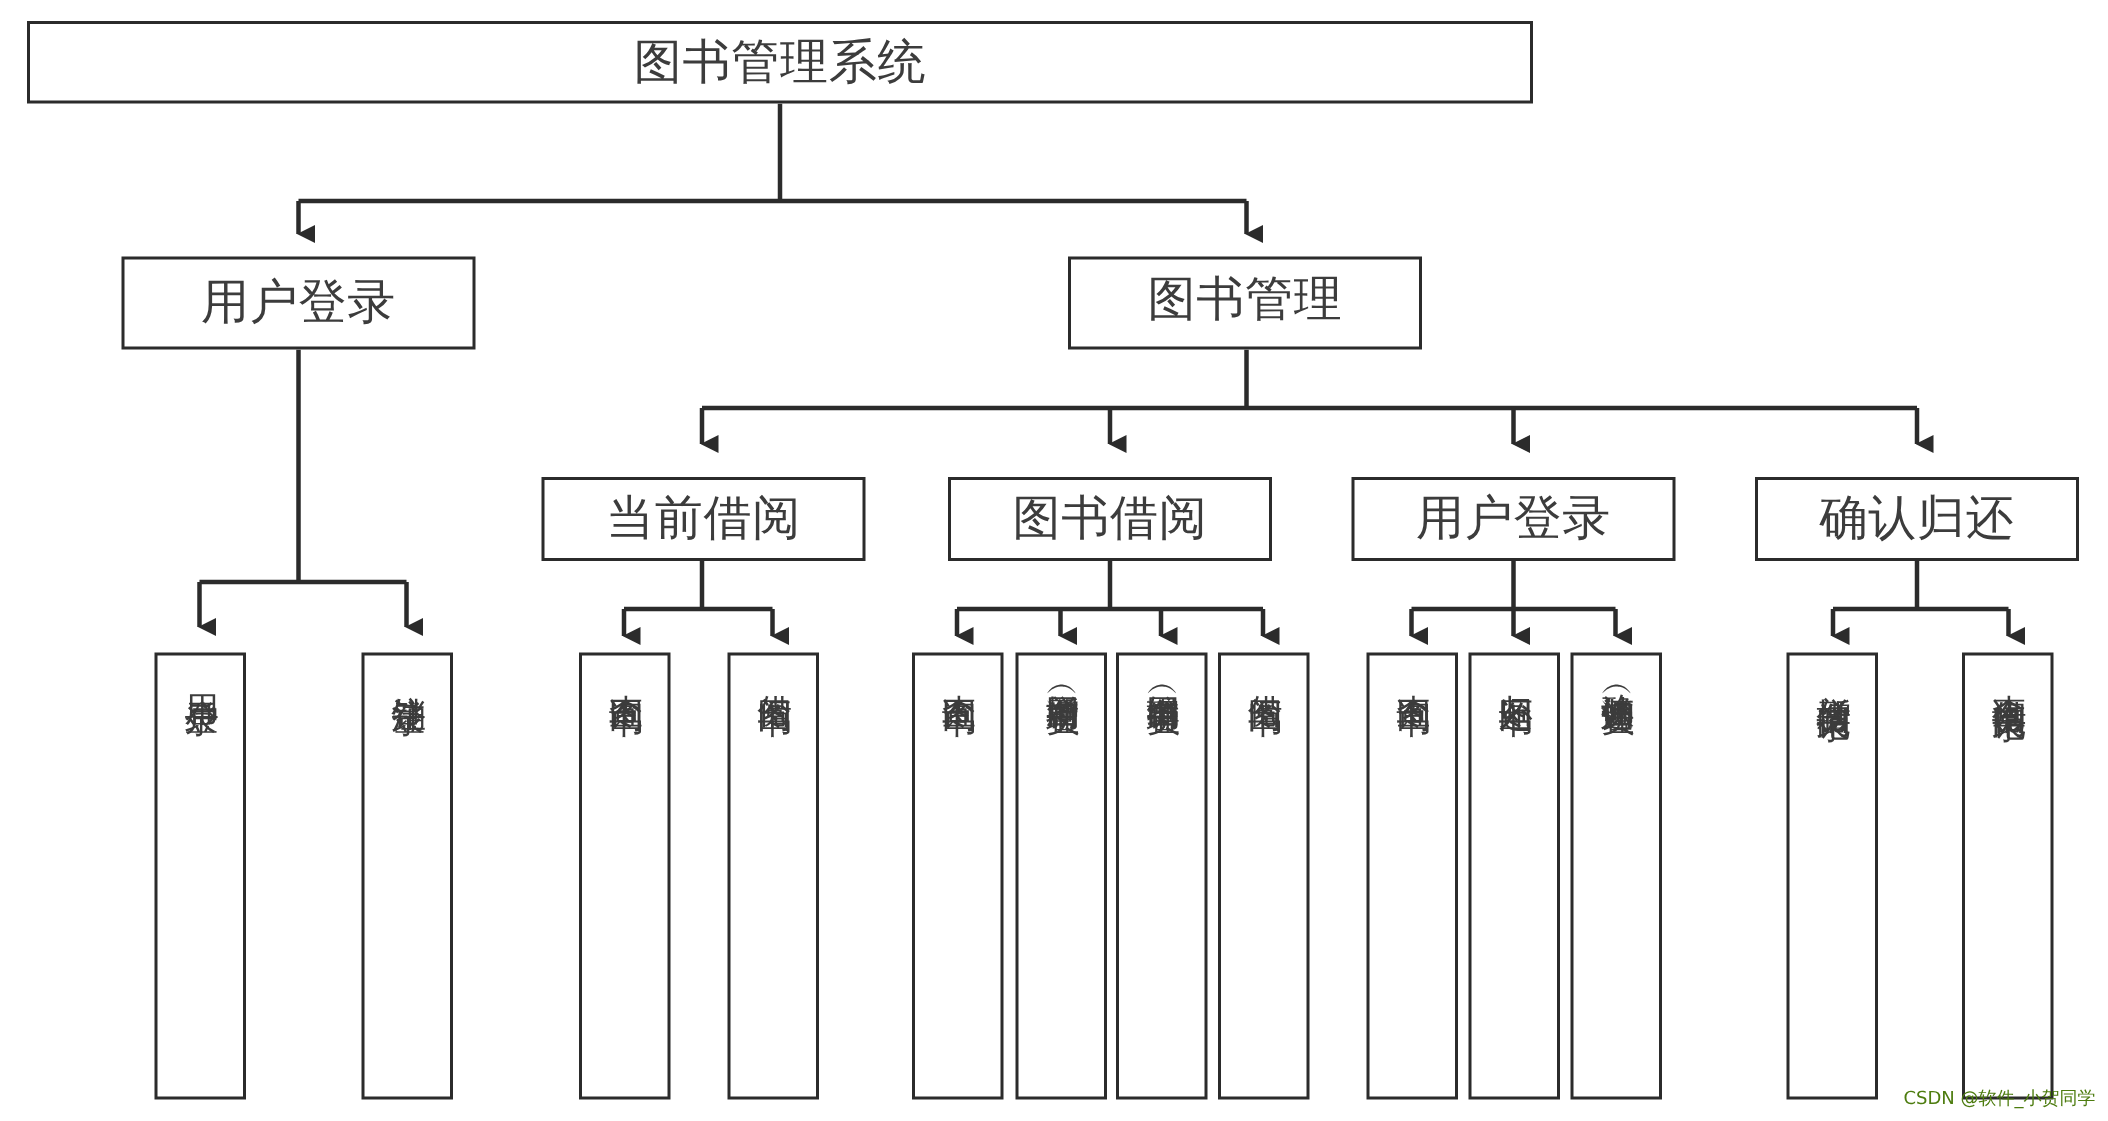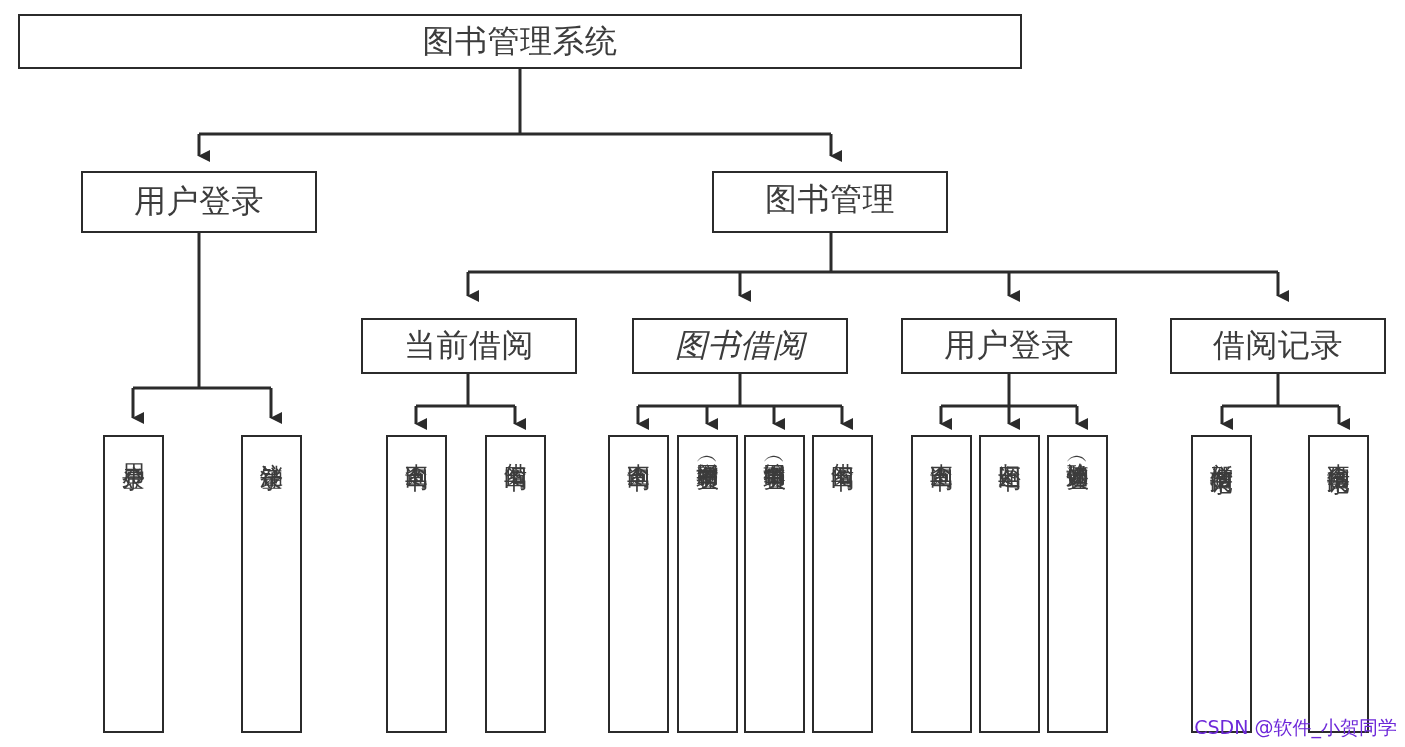--- a/index.html
+++ b/index.html
@@ -62,22 +62,22 @@
     white-space: nowrap;
   }
   .node.vert.tall .lbl {
     font-size: 22px;
     letter-spacing: 1px;
   }
   .watermark {
     position: absolute;
     right: 8px;
     bottom: 6px;
-    font-size: 19px;
-    color: #6d28d9;
+    font-size: 12px;
+    color: #4d7c0f;
     white-space: nowrap;
     z-index: 5;
     font-family: "DejaVu Sans", "Liberation Sans", sans-serif;
     margin-left: 44px;
   }
 </style>
 </head>
 <body>
 
 <div id="canvas">
@@ -139,28 +139,28 @@
   <div class="node horiz" style="left:81px; top:171px; width:236px; height:62px;">
     <span class="lbl">用户登录</span>
   </div>
   <div class="node horiz" style="left:712px; top:171px; width:236px; height:62px;font-family:Liberation Mono, monospace;">
     <span class="lbl">图书管理</span>
   </div>
 
   <div class="node horiz" style="left:361px; top:318px; width:216px; height:56px;">
     <span class="lbl">当前借阅</span>
   </div>
-  <div class="node horiz" style="left:632px; top:318px; width:216px; height:56px;font-style:italic;">
+  <div class="node horiz" style="left:632px; top:318px; width:216px; height:56px;">
     <span class="lbl">图书借阅</span>
   </div>
   <div class="node horiz" style="left:901px; top:318px; width:216px; height:56px;">
     <span class="lbl">用户登录</span>
   </div>
   <div class="node horiz" style="left:1170px; top:318px; width:216px; height:56px;">
-    <span class="lbl">借阅记录</span>
+    <span class="lbl">确认归还</span>
   </div>
 
   <div class="node vert" style="left:103px; top:435px; width:61px; height:298px;">
     <span class="lbl">用户登录</span>
   </div>
   <div class="node vert" style="left:241px; top:435px; width:61px; height:298px;">
     <span class="lbl">注销登录</span>
   </div>
 
   <div class="node vert" style="left:386px; top:435px; width:61px; height:298px;">

